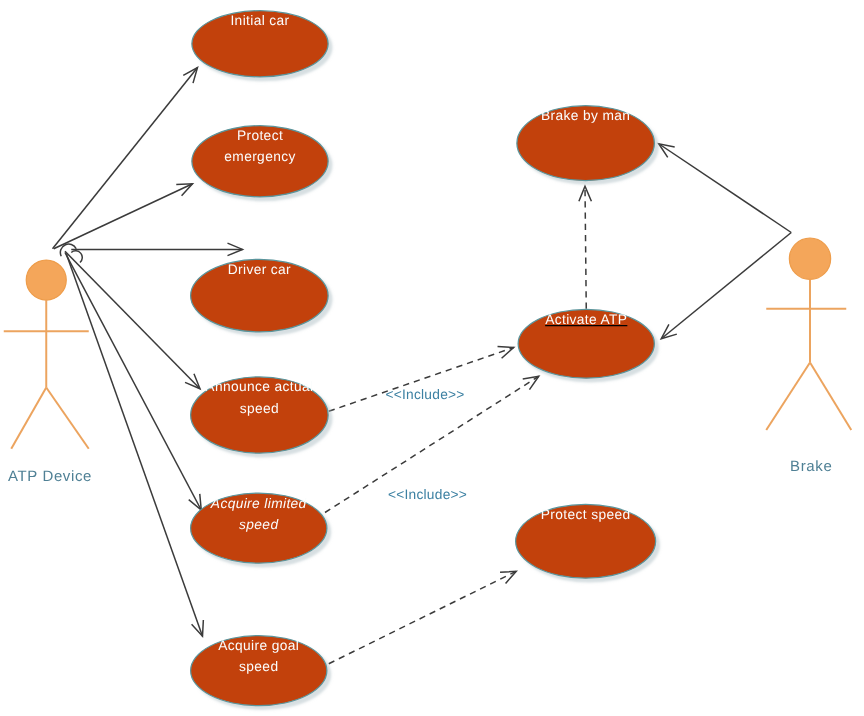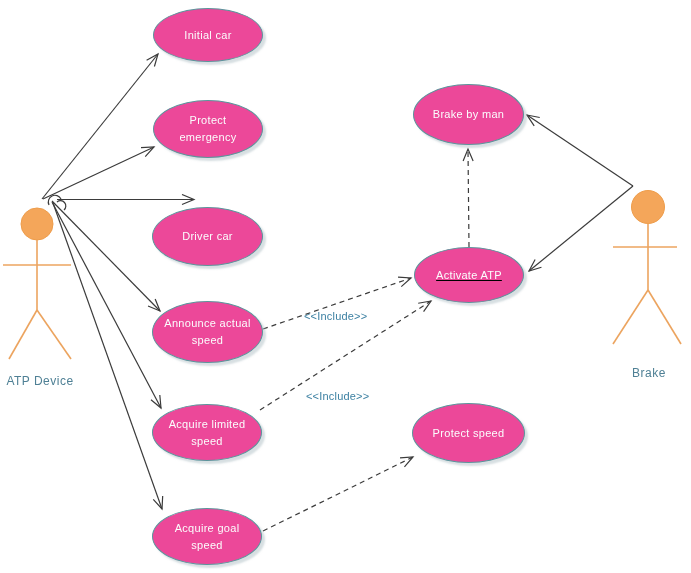--- a/index.html
+++ b/index.html
@@ -15,25 +15,25 @@
     overflow: hidden;
   }
   #edges-svg {
     position: absolute;
     left: 0; top: 0;
     width: 691px; height: 573px;
   }
   .usecase {
     position: absolute;
     border-radius: 50%;
-    background: #ec4899;
+    background: #c2410c;
     border: 1px solid #5B959C;
     box-shadow: 3px 3px 2px rgba(176,192,197,0.5);
     display: flex;
-    align-items: center;
+    align-items: flex-start;
     justify-content: center;
     box-sizing: border-box;
   }
   .uc-label {
     display: block;
     max-width: 96px;
     text-align: center;
     color: #FBFDFD;
     font-size: 11px;
     line-height: 17px;
@@ -44,20 +44,21 @@
     color: #4F8095;
     font-size: 12px;
     letter-spacing: 0.5px;
     text-align: center;
   }
   .include-label {
     position: absolute;
     color: #3C80A2;
     font-size: 11px;
     letter-spacing: 0.2px;
+    text-align: center;
     white-space: nowrap;
   }
   .edge { stroke: #3B3B3B; stroke-width: 1.2; fill: none; }
   .edge.dashed { stroke-dasharray: 5 4; }
   .actor-limb { stroke: #ECA45F; stroke-width: 1.6; fill: none; }
 </style>
 </head>
 <body>
 
 <div id="canvas">
@@ -113,21 +114,21 @@
   </div>
 
   <div class="usecase" style="left:152px; top:207px; width:111px; height:59px;">
     <span class="uc-label">Driver car</span>
   </div>
 
   <div class="usecase" style="left:152px; top:301px; width:111px; height:62px;">
     <span class="uc-label">Announce actual speed</span>
   </div>
 
-  <div class="usecase" style="left:152px; top:404px; width:110px; height:57px;">
+  <div class="usecase" style="left:152px; top:394px; width:110px; height:57px;font-style:italic;">
     <span class="uc-label">Acquire limited speed</span>
   </div>
 
   <div class="usecase" style="left:413px; top:84px; width:111px; height:61px;">
     <span class="uc-label">Brake by man</span>
   </div>
 
   <div class="usecase" style="left:152px; top:508px; width:110px; height:57px;">
     <span class="uc-label">Acquire goal speed</span>
   </div>

